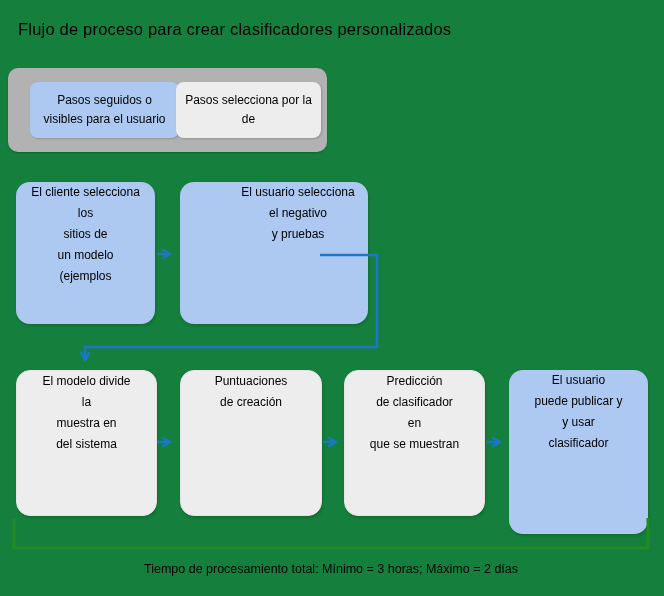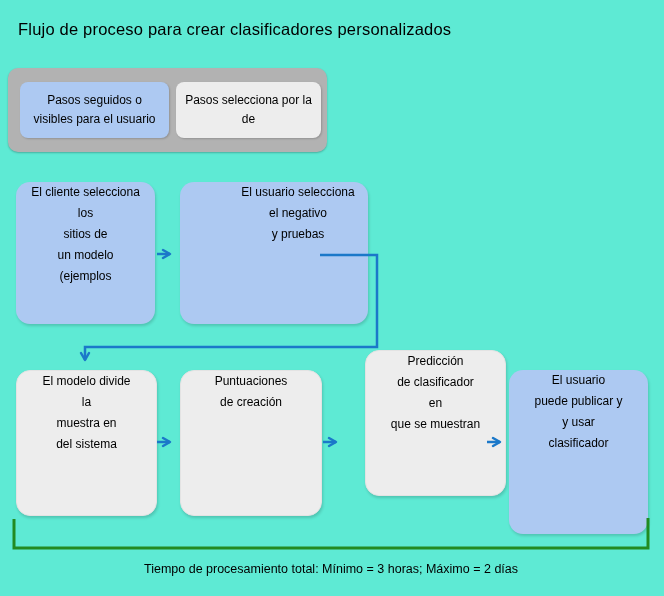--- a/index.html
+++ b/index.html
@@ -6,21 +6,21 @@
     margin: 0;
     padding: 0;
     background: #ffffff;
     font-family: "Liberation Sans", sans-serif;
     color: #000000;
   }
   .canvas {
     position: relative;
     width: 664px;
     height: 596px;
-    background: #5eead4;
+    background: #15803d;
     overflow: hidden;
   }
   .title {
     position: absolute;
     left: 18px;
     top: 20px;
     margin: 0;
     font-size: 16.5px;
     font-weight: 400;
     letter-spacing: 0.2px;
@@ -44,42 +44,42 @@
     border-radius: 8px;
     display: flex;
     align-items: center;
     justify-content: center;
     text-align: center;
     font-size: 12px;
     line-height: 19px;
     white-space: pre-line;
     box-shadow: 1px 1px 2px rgba(0,0,0,0.18);
   }
-  .legend-chip.user   { left: 12px;  width: 149px; background: #adc9f2; }
+  .legend-chip.user   { left: 22px;  width: 149px; background: #adc9f2; }
   .legend-chip.system { left: 168px; width: 145px; background: #ededed; }
   
   .step {
     position: absolute;
     border-radius: 14px;
     display: flex;
     align-items: flex-start;
     justify-content: center;
     text-align: center;
     font-size: 12px;
     line-height: 21px;
     white-space: pre-line;
     box-shadow: 1px 2px 3px rgba(0,0,0,0.16);
   }
   .step.user   { background: #adc9f2; }
   .step.system { background: #ededed; border: 1px solid #e3e3e3; }
   .step-a { left: 16px;  top: 182px; width: 139px; height: 142px; }
   .step-b { left: 180px; top: 182px; width: 140px; height: 142px; padding-left: 48px; }
   .step-c { left: 16px;  top: 370px; width: 139px; height: 144px; }
   .step-d { left: 180px; top: 370px; width: 140px; height: 144px; }
-  .step-e { left: 344px; top: 350px; width: 139px; height: 144px; margin-left: 21px; }
+  .step-e { left: 344px; top: 370px; width: 139px; height: 144px; }
   .step-f { left: 509px; top: 370px; width: 139px; height: 164px; }
   
   .overlay {
     position: absolute;
     left: 0;
     top: 0;
     width: 664px;
     height: 596px;
     pointer-events: none;
   }

